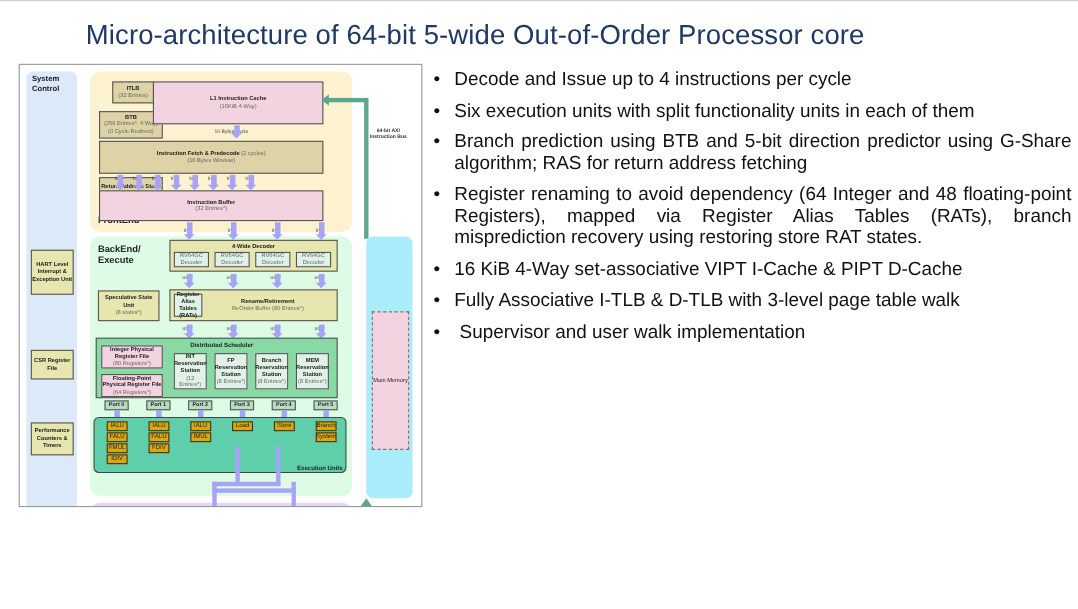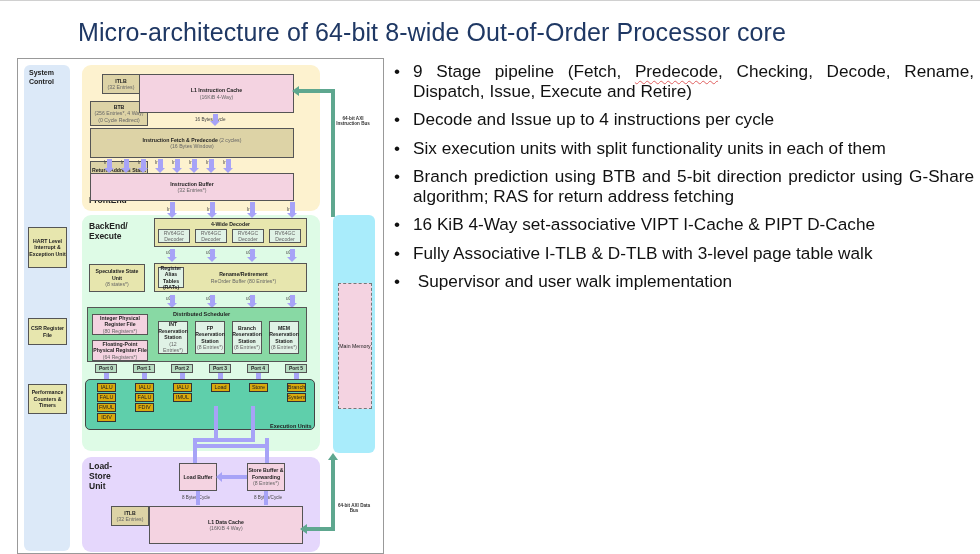--- a/index.html
+++ b/index.html
@@ -1,19 +1,19 @@
 <!DOCTYPE html>
 <html><head>
 <meta charset="utf-8">
 <style>
   * { box-sizing: border-box; margin: 0; padding: 0; }
   body { width: 980px; height: 554px; background: #ffffff; position: relative; overflow: hidden; font-family: "Liberation Sans", sans-serif; }
   .slide-border { position: absolute; left: 0; top: 0; width: 980px; height: 554px; border-top: 1px solid #d0d0d0; }
   .title { position: absolute; left: 78px; top: 18px; font-family: "Liberation Sans", sans-serif; font-size: 25px; color: #1f3864; letter-spacing: 0.1px; white-space: nowrap; }
-  .diagram { position: absolute; left: 17px; top: 58px; width: 367px; height: 496px; border: 1px solid #999; background: #fff; overflow: hidden; }
+  .diagram { position: absolute; left: 17px; top: 58px; width: 367px; height: 403px; border: 1px solid #999; background: #fff; overflow: hidden; }
   .abs { position: absolute; }
   .region { position: absolute; border-radius: 9px; }
   .rtitle { position: absolute; font-weight: bold; color: #222; font-size: 8.5px; line-height: 10px; }
   .box { position: absolute; border: 1px solid #555; display: flex; flex-direction: column; align-items: center; justify-content: center; text-align: center; font-size: 5.2px; line-height: 6.4px; color: #222; }
   .box b { font-weight: bold; }
   .sub { color: #666; }
   .tan { background: #ddd3a6; }
   .pink { background: #f4d3e1; }
   .olive { background: #e7e6ae; }
   .mint { background: #e0f2e6; }
@@ -26,21 +26,21 @@
   .bullets { position: absolute; left: 392px; top: 62px; width: 582px; font-family: "Liberation Sans", sans-serif; font-size: 17.2px; color: #111; }
   .bullet { position: relative; padding-left: 21px; line-height: 19.5px; text-align: justify; text-align-last: left; margin-bottom: 9px; }
   .bullet::before { content: "•"; position: absolute; left: 2px; top: 0; }
   .squig { text-decoration: underline wavy #e06060; text-decoration-thickness: 1px; text-underline-offset: 3px; }
 </style>
 </head>
 <body>
 
 <div class="slide-border"></div>
 
-<div class="title">Micro-architecture of 64-bit 8-wide Out-of-Order Processor core</div>
+<div class="title">Micro-architecture of 64-bit 5-wide Out-of-Order Processor core</div>
 
 <div class="diagram">
 
   <div class="region" style="left:6px;top:6px;width:46px;height:486px;background:#dce9f8;border-radius:6px;"></div>
   <div class="rtitle" style="left:11px;top:10px;width:38px;font-size:7px;line-height:8.5px;">System Control</div>
   <div class="box olive" style="left:10px;top:168px;width:39px;height:41px;">
       <b>HART Level Interrupt &amp; Exception Unit</b>
     </div>
   <div class="box olive" style="left:10px;top:259px;width:39px;height:27px;">
       <b>CSR Register File</b>
@@ -301,20 +301,20 @@
     </div>
 
   <div class="bus" style="left:287px;top:468px;width:30px;height:4px;"></div>
   <div class="abs" style="left:282px;top:465px;width:0;height:0;border-top:5px solid transparent;border-bottom:5px solid transparent;border-right:7px solid #5ea78f;"></div>
   <div class="bus" style="left:313px;top:400px;width:4px;height:72px;"></div>
   <div class="abs" style="left:310px;top:394px;width:0;height:0;border-left:5px solid transparent;border-right:5px solid transparent;border-bottom:7px solid #5ea78f;"></div>
   <div class="lbl" style="left:317px;top:444px;width:38px;white-space:normal;font-weight:bold;color:#333;">64-bit AXI Data Bus</div>
 </div>
 
 <div class="bullets">
-  <div class="bullet"><span>9 Stage pipeline (Fetch, </span><span class="squig">Predecode</span><span>, Checking, Decode, Rename, Dispatch, Issue, Execute and Retire)</span></div>
   <div class="bullet">Decode and Issue up to 4 instructions per cycle</div>
   <div class="bullet">Six execution units with split functionality units in each of them</div>
   <div class="bullet">Branch prediction using BTB and 5-bit direction predictor using G-Share algorithm; RAS for return address fetching</div>
+  <div class="bullet">Register renaming to avoid dependency (64 Integer and 48 floating-point Registers), mapped via Register Alias Tables (RATs), branch misprediction recovery using restoring store RAT states.</div>
   <div class="bullet">16 KiB 4-Way set-associative VIPT I-Cache &amp; PIPT D-Cache</div>
   <div class="bullet">Fully Associative I-TLB &amp; D-TLB with 3-level page table walk</div>
   <div class="bullet" style="white-space:pre;"> Supervisor and user walk implementation</div>
 </div>
 
 </body></html>

